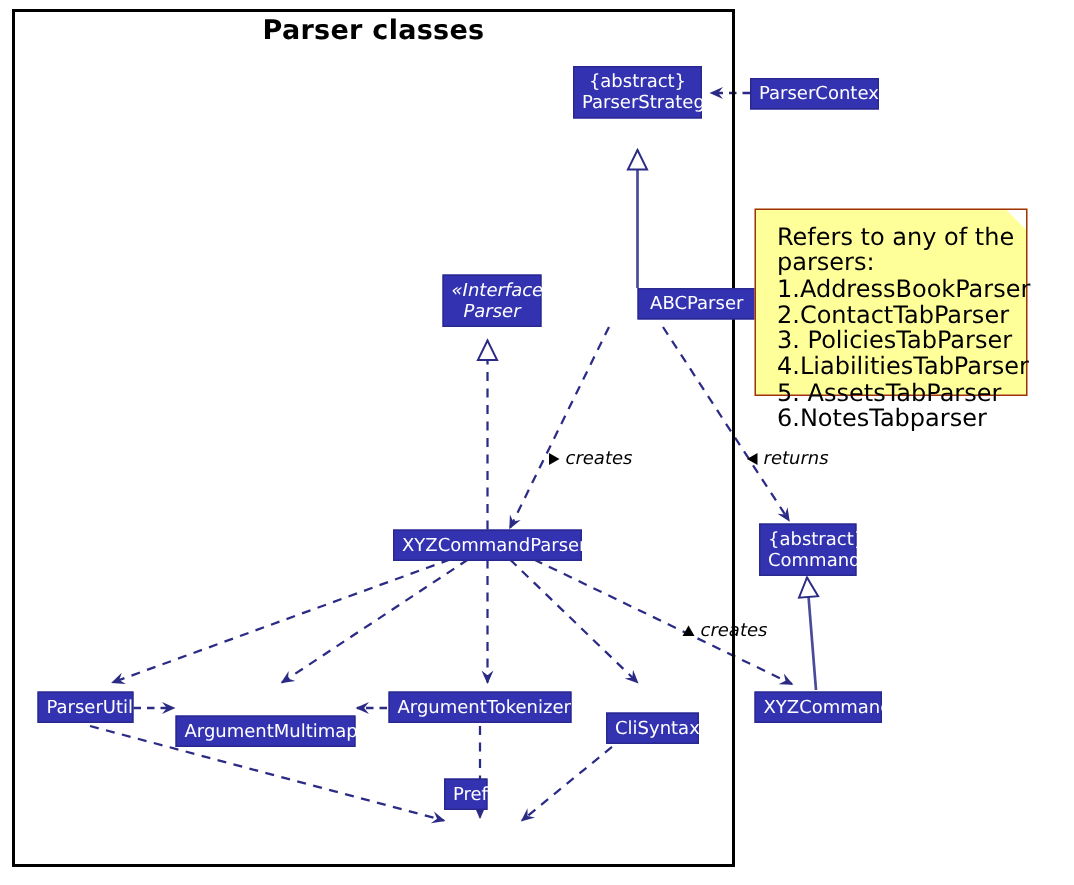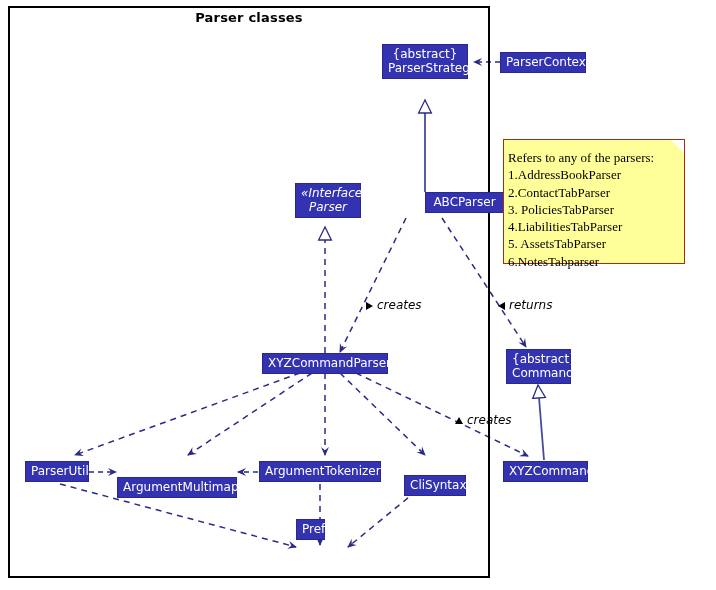--- a/index.html
+++ b/index.html
@@ -28,21 +28,21 @@
     width: 482px; height: 572px;
     border: 2px solid #000000;
     box-sizing: border-box;
     background: transparent;
   }
   .frame-title {
     position: absolute;
     left: 8px; top: 10px;
     width: 482px;
     text-align: center;
-    font-size: 13px;
+    font-size: 18px;
     font-weight: bold;
     color: #000000;
     letter-spacing: 0.2px;
   }
   
   .cls {
     position: absolute;
     background: #3333B2;
     border: 1px solid #28288f;
     box-sizing: border-box;
@@ -68,25 +68,24 @@
   }
   .note-fold {
     position: absolute;
     right: 0; top: 0;
     width: 0; height: 0;
     border-left: 13px solid transparent;
     border-top: 13px solid #ffffff;
   }
   .note-body {
     position: relative;
-    padding: 9px 7px 0 4px;
-    font-size: 13px;
+    padding: 9px 7px 0 14px;
+    font-size: 16px;
     line-height: 17.3px;
     color: #000000;
-    font-family: Liberation Serif, serif;
   }
   .note-body .nrow { display: block; }
   .note-head { text-align: left; }
   .note-item { text-align: left; }
   
   .elabel {
     position: absolute;
     font-size: 12px;
     color: #000000;
     white-space: nowrap;

